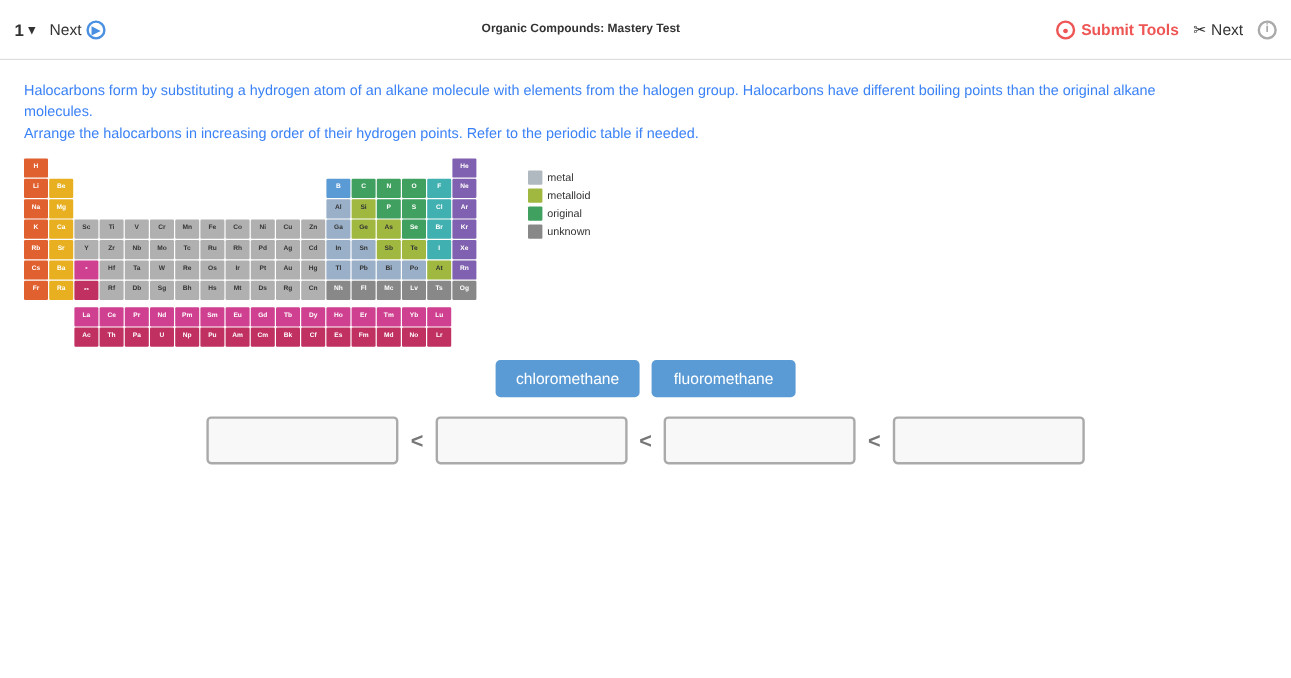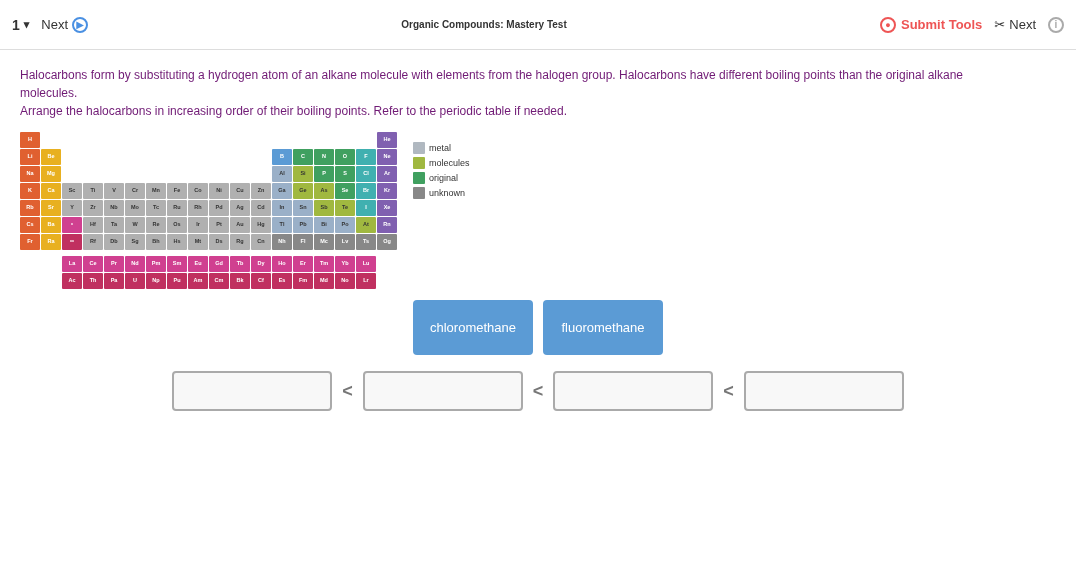--- a/index.html
+++ b/index.html
@@ -97,37 +97,37 @@
 
     
     .main-content {
       padding: 16px 20px;
       background: #fff;
       height: calc(565px - 50px);
       overflow: auto;
     }
     .instructions {
       font-size: 12px;
-      color: #701a75;
+      color: #3b82f6;
       line-height: 1.5;
       margin-bottom: 12px;
       max-width: 1000px;
     }
 
     
     .compounds-row {
       display: flex;
       gap: 10px;
       margin-bottom: 16px;
       justify-content: center;
     }
     .compound-chip {
       background: #5b9bd5;
       color: white;
-      padding: 20px 16px;
+      padding: 8px 16px;
       border-radius: 4px;
       font-size: 13px;
       cursor: grab;
       user-select: none;
       min-width: 120px;
       text-align: center;
     }
 
     .drop-row {
       display: flex;
@@ -213,21 +213,21 @@
   <button class="tools-btn">
     <span style="font-size:13px;">✂</span>
     <span>Next</span>
   </button>
   <div class="info-icon">i</div>
 </div>
 
 <div class="main-content">
   <div class="instructions">
     <span>Halocarbons form by substituting a hydrogen atom of an alkane molecule with elements from the halogen group. Halocarbons have different boiling points than the original alkane molecules.</span><br>
-    <span>Arrange the halocarbons in increasing order of their boiling points. Refer to the periodic table if needed.</span>
+    <span>Arrange the halocarbons in increasing order of their hydrogen points. Refer to the periodic table if needed.</span>
   </div>
 
   <div style="display:flex; gap:16px; align-items:flex-start; margin-bottom:10px;">
 
     <div>
 
       <div class="pt-row">
         <div class="cell c-h">H</div>
         <div class="cell gap"></div>
           <div class="cell gap"></div>
@@ -410,28 +410,28 @@
         <div class="cell c-act">Bk</div>
         <div class="cell c-act">Cf</div>
         <div class="cell c-act">Es</div>
         <div class="cell c-act">Fm</div>
         <div class="cell c-act">Md</div>
         <div class="cell c-act">No</div>
         <div class="cell c-act">Lr</div>
       </div>
     </div>
 
-    <div class="legend-col" style="margin-top:10px;">
+    <div class="legend-col" style="margin-top:10px;margin-left:27px;">
       <div class="legend-row">
         <div class="legend-sq" style="background:#b0b8c0;"></div>
         <span>metal</span>
       </div>
       <div class="legend-row">
         <div class="legend-sq" style="background:#a0b840;"></div>
-        <span>molecules</span>
+        <span>metalloid</span>
       </div>
       <div class="legend-row">
         <div class="legend-sq" style="background:#40a060;"></div>
         <span>original</span>
       </div>
       <div class="legend-row">
         <div class="legend-sq" style="background:#888888;"></div>
         <span>unknown</span>
       </div>
     </div>

